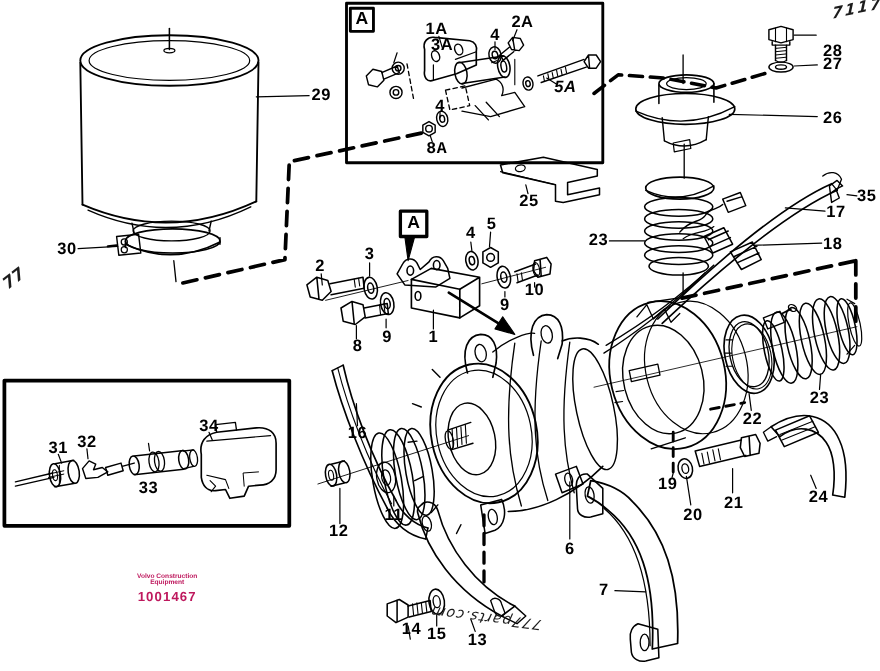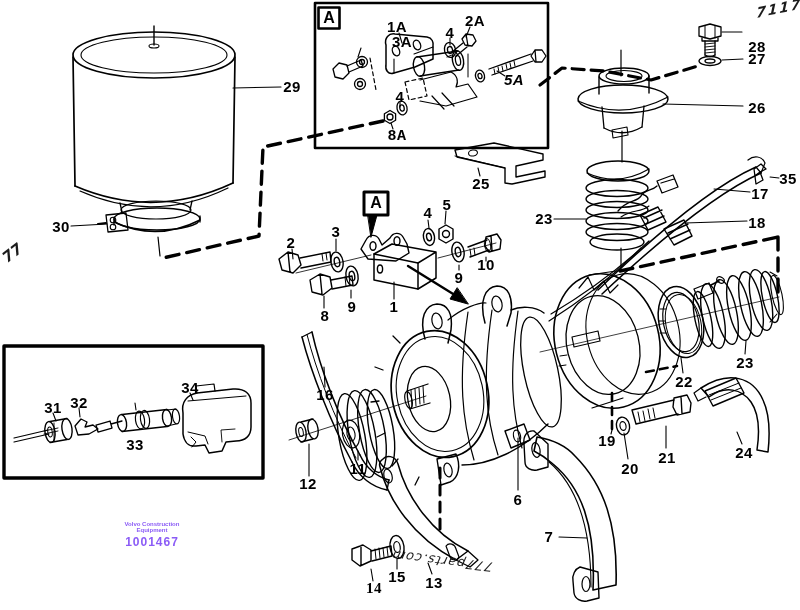--- a/index.html
+++ b/index.html
@@ -4,21 +4,21 @@
 <style>
   html,body{margin:0;padding:0;background:#fff;}
   #stage{position:relative;width:800px;height:610px;background:#ffffff;overflow:hidden;
          font-family:"Liberation Sans",sans-serif;}
   #lineart{position:absolute;left:0;top:0;}
   .plabel{position:absolute;transform:translate(-50%,-50%);
           font:bold 15px "Liberation Sans",sans-serif;color:#000;
           letter-spacing:.5px;white-space:nowrap;}
   .amark{position:absolute;transform:translate(-50%,-50%);
          font:bold 16px "Liberation Sans",sans-serif;color:#000;}
-  .brand{position:absolute;text-align:center;color:#8b5cf6;transform:translate(-50%,0);}
+  .brand{position:absolute;text-align:center;color:#be185d;transform:translate(-50%,0);}
   .brand .l1,.brand .l2{font:bold 6px "Liberation Sans",sans-serif;line-height:6px;}
   .brand .num{font:bold 12px "Liberation Sans",sans-serif;letter-spacing:1px;margin-top:2px;}
   .wm{position:absolute;color:#1c1c1c;white-space:nowrap;}
   .wm-bottom{font:italic 13px "DejaVu Sans",sans-serif;letter-spacing:1px;
              transform:translate(-50%,-50%) rotate(187deg) skewX(-6deg);}
   .wm-left{font:italic bold 15px "DejaVu Sans",sans-serif;
            transform:rotate(-38deg);}
   .wm-topright{font:italic bold 14px "DejaVu Sans",sans-serif;letter-spacing:2px;
            transform:rotate(-12deg) skewX(-14deg);}
 </style>
@@ -401,21 +401,21 @@
       <div class="plabel" style="left: 325px; top: 315px;">8</div>
       <div class="plabel" style="left: 459px; top: 277px;">9</div>
       <div class="plabel" style="left: 486px; top: 264px; text-align: right;">10</div>
       <div class="plabel" style="left: 394px; top: 306px;">1</div>
       <div class="plabel" style="left: 325px; top: 394px;">16</div>
       <div class="plabel" style="left: 358px; top: 468px;">11</div>
       <div class="plabel" style="left: 308px; top: 483px;">12</div>
       <div class="plabel" style="left: 518px; top: 499px;">6</div>
       <div class="plabel" style="left: 434px; top: 582px;">13</div>
       <div class="plabel" style="left: 397px; top: 576px;">15</div>
-      <div class="plabel" style="left: 374px; top: 588px; font-family: Liberation Serif, serif;">14</div>
+      <div class="plabel" style="left: 374px; top: 572px;">14</div>
       <div class="plabel" style="left: 607px; top: 440px;">19</div>
       <div class="plabel" style="left: 630px; top: 468px;">20</div>
       <div class="plabel" style="left: 667px; top: 457px;">21</div>
       <div class="plabel" style="left: 684px; top: 381px;">22</div>
       <div class="plabel" style="left: 745px; top: 362px;">23</div>
       <div class="plabel" style="left: 744px; top: 452px;">24</div>
       <div class="plabel" style="left: 549px; top: 536px;">7</div>
       <div class="plabel" style="left: 53px; top: 407px;">31</div>
       <div class="plabel" style="left: 79px; top: 402px; text-align: right;">32</div>
       <div class="plabel" style="left: 135px; top: 397px; margin-top: 47px;">33</div>

